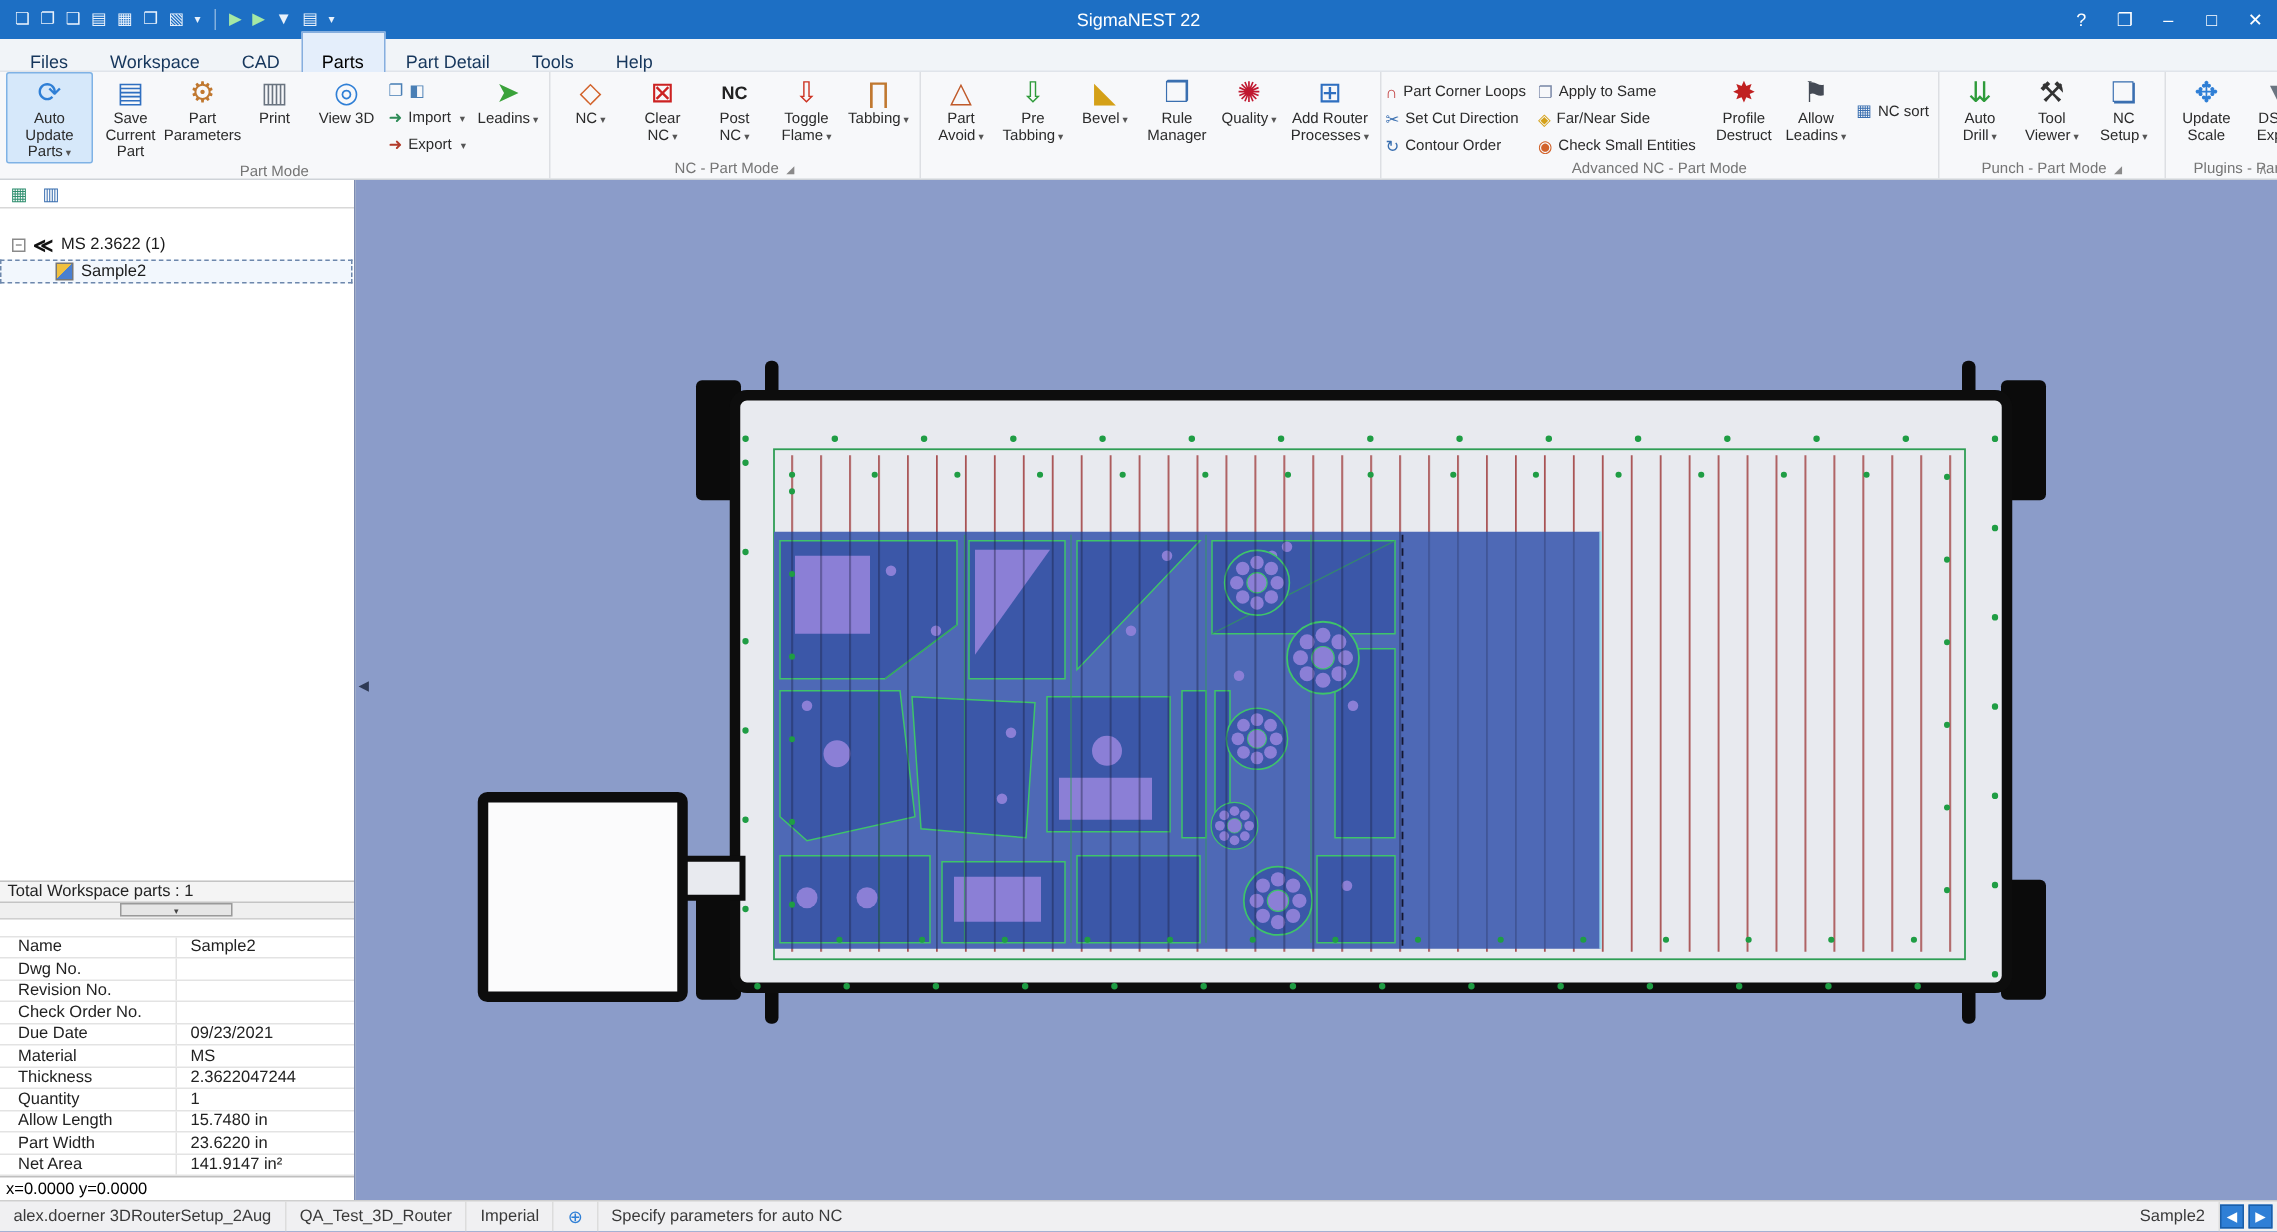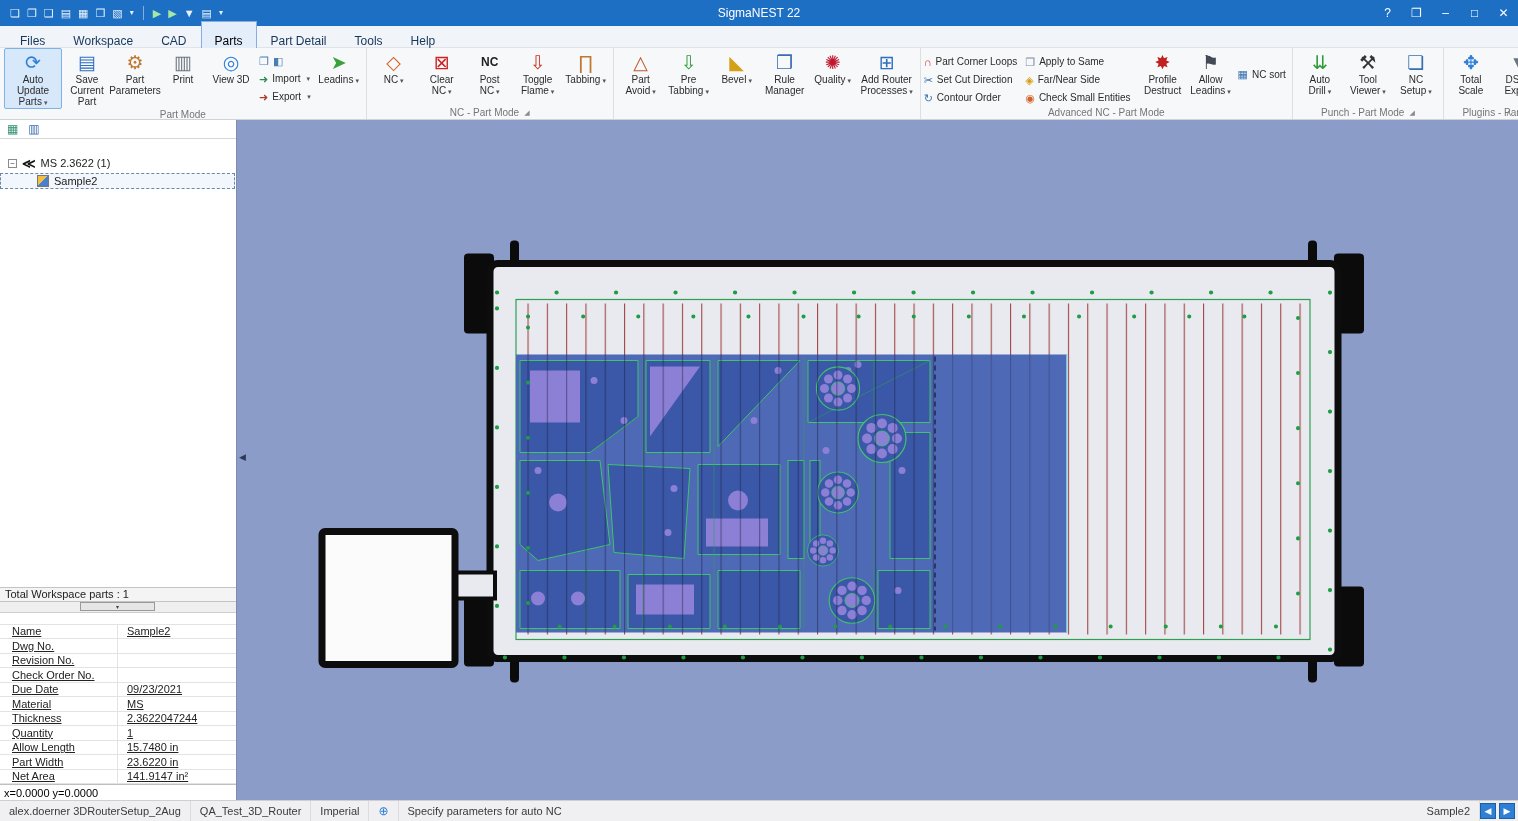--- a/index.html
+++ b/index.html
@@ -53,21 +53,21 @@
   .tnode { display:flex; align-items:center; gap:5px; height:16px; padding-left:8px; }
   .tnode.child { padding-left:36px; margin-top:2px; }
   .tnode.selected { border:1px dashed #6d87ac; background:#f2f7fd; margin-right:1px; }
   .expbox { width:9px; height:9px; border:1px solid #8a8a8a; font-size:8px; line-height:7px; text-align:center; color:#444; background:#fff; }
   .rooticon { font-weight:bold; font-size:13px; color:#111; line-height:13px; }
   .particon { width:12px; height:12px; border:1px solid #777; background:linear-gradient(135deg,#f0c040 50%,#4a7fd0 50%); }
   .tlabel { color:#1b1b1b; }
   .totalbar { height:15px; background:#f4f4f4; border-top:1px solid #c4c4c4; border-bottom:1px solid #c4c4c4; display:flex; align-items:center; padding-left:5px; color:#222; }
   .widgetrow { height:11px; background:#efefef; border-bottom:1px solid #cfcfcf; display:flex; align-items:center; }
   .splitterbox { margin-left:80px; width:75px; height:9px; border:1px solid #9a9a9a; background:#e6e6e6; display:flex; align-items:center; justify-content:center; font-size:6px; color:#444; }
-  .pgrid { flex:0 0 auto; overflow:hidden;text-decoration:underline; }
+  .pgrid { flex:0 0 auto; overflow:hidden; }
   .pspacer { height:12px; border-bottom:1px solid #e3e3e3; }
   .prow { display:flex; height:14.5px; border-bottom:1px solid #e3e3e3; align-items:center; }
   .plabel { width:118px; align-self:stretch; display:flex; align-items:center; padding-left:12px; border-right:1px solid #e3e3e3; color:#222; }
   .pvalue { padding-left:9px; color:#222; }
   .coordstrip { margin-top:auto; height:16px; border-top:1px solid #bfbfbf; background:#fff; display:flex; align-items:center; padding-left:4px; color:#000; }
 
   
   .canvas { position:absolute; left:238px; top:120px; right:0; bottom:21px; background:#8b9cc9; }
   .drawing { width:100%; height:100%; display:block; }
   .panelhandle { position:absolute; left:1px; top:332px; font-size:9px; color:#2e3a55; }
@@ -301,21 +301,21 @@
     <div class="rcaption">
         <span>Punch - Part Mode</span>
         <span class="launcher">◢</span>
       </div>
   </div>
 
   <div class="rgroup">
     <div class="rcontent">
       <div class="rbtn">
         <span class="ric" style="color:#2f7fd6">✥</span>
-        <span class="rlabel">Total Scale</span>
+        <span class="rlabel">Update Scale</span>
       </div>
       <div class="rbtn">
         <span class="ric" style="color:#6a7480">▼</span>
         <span class="rlabel">DSTV Export</span>
       </div>
     </div>
     <div class="rcaption">
         <span>Plugins - Parts</span>
       </div>
   </div>

